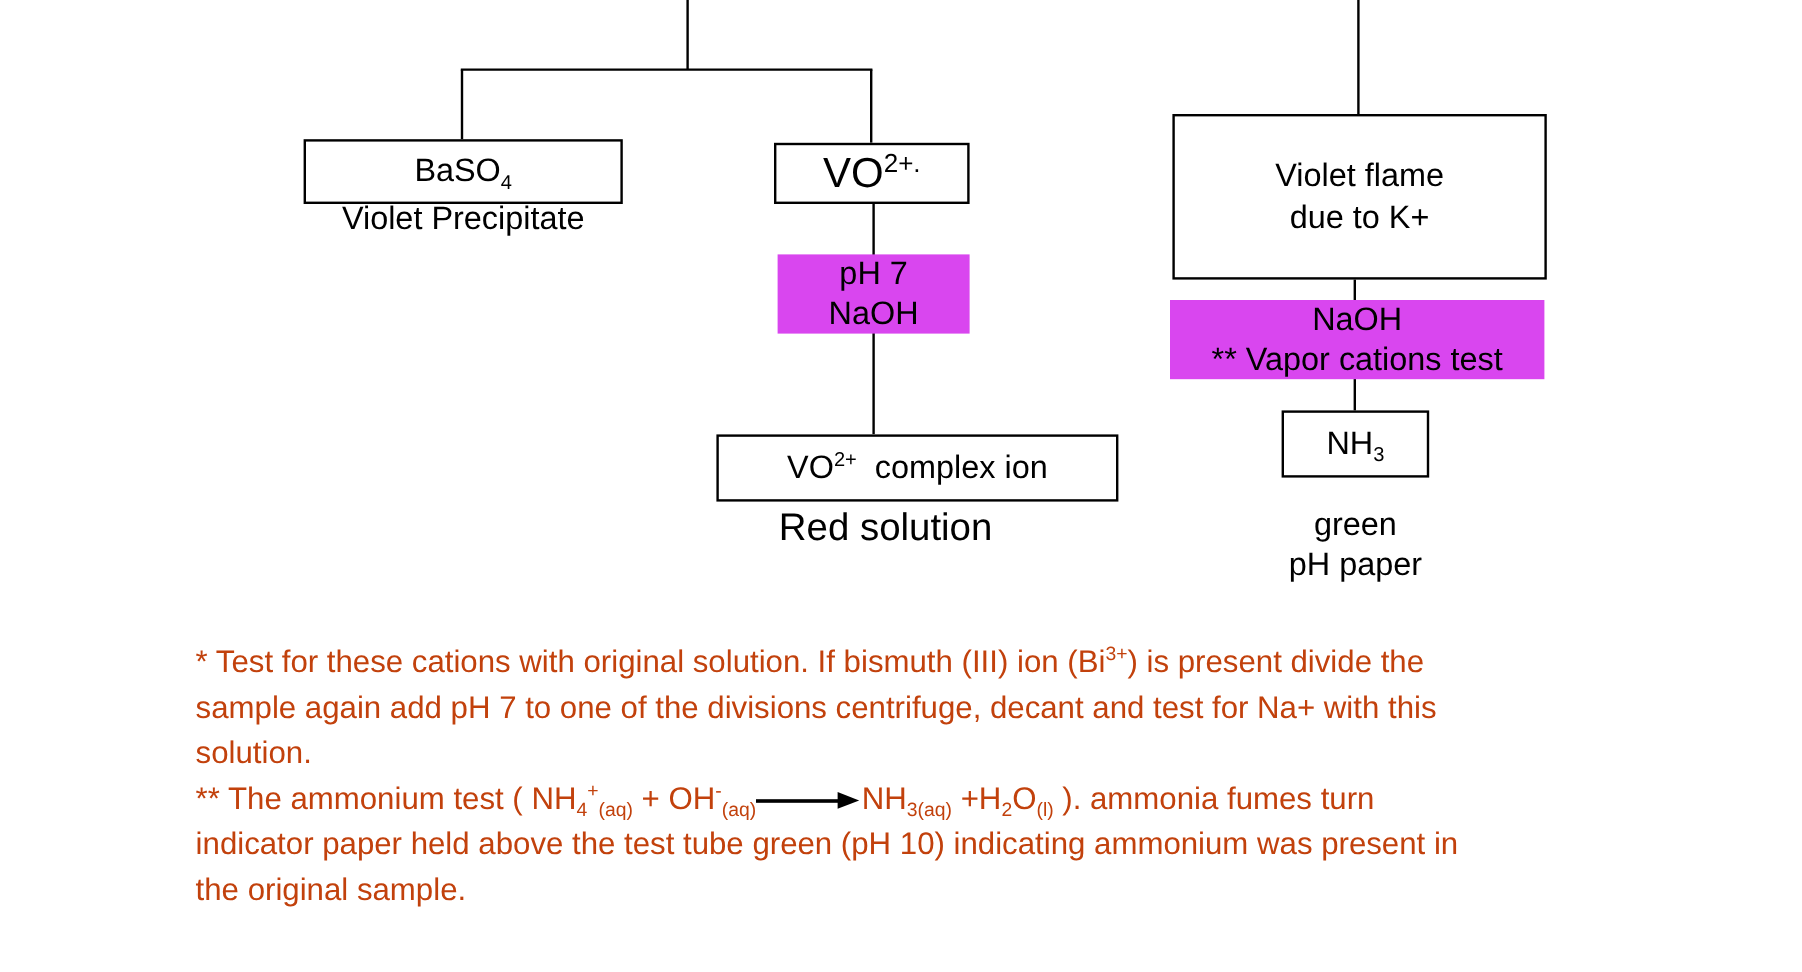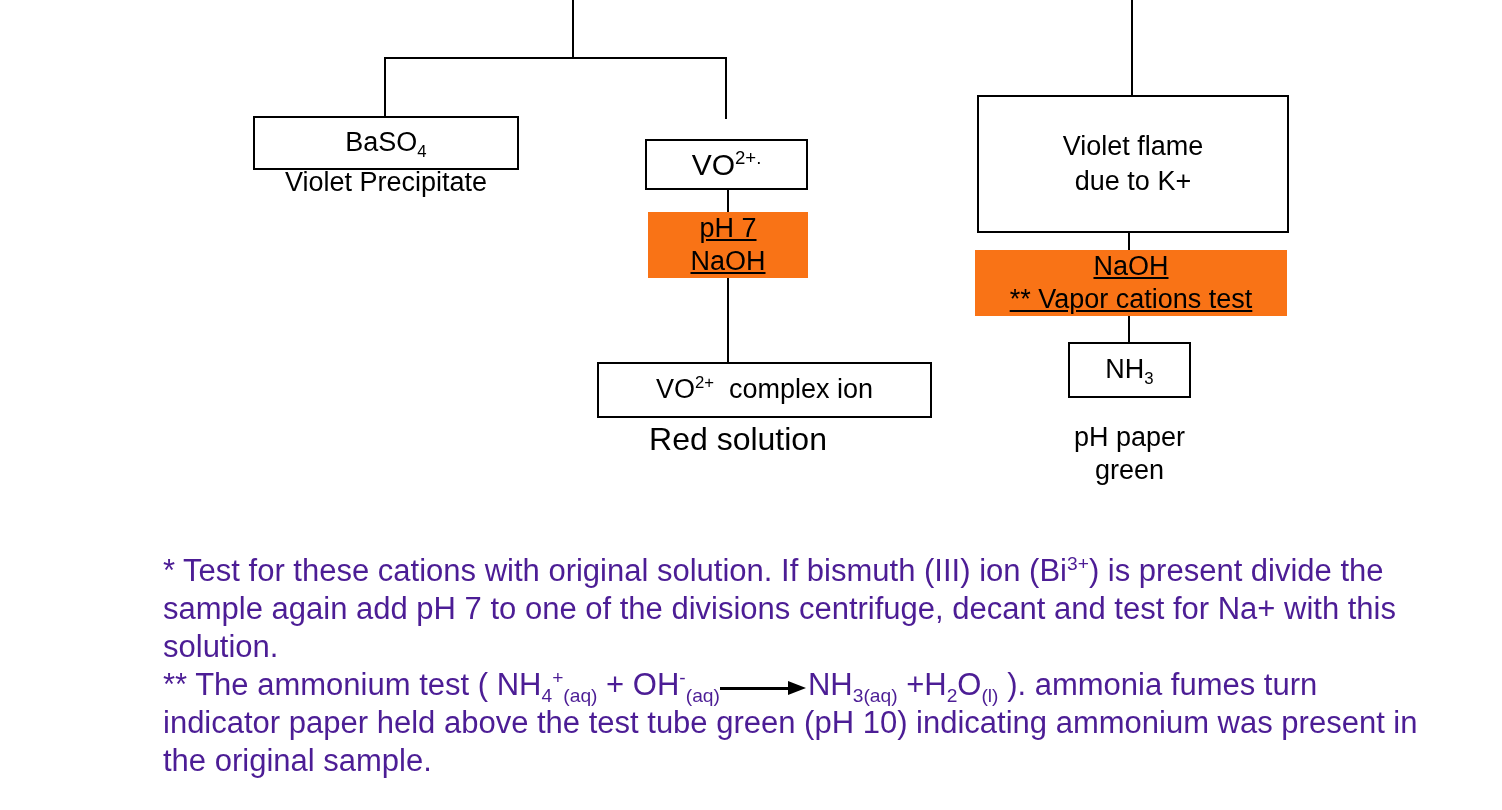--- a/index.html
+++ b/index.html
@@ -54,43 +54,42 @@
   
   .caption {
     position: absolute;
     background: transparent;
     text-align: center;
     white-space: nowrap;
     line-height: 1.22;
   }
   .reagent {
     position: absolute;
-    background: #f97316;
+    background: #d946ef;
     text-align: center;
     white-space: nowrap;
     line-height: 1.22;
-    text-decoration: underline;
   }
 
   sup, sub {
     font-size: 0.62em;
     line-height: 0;
   }
   sup { vertical-align: super; }
   sub { vertical-align: sub; }
 
   
   #footnotes {
     position: absolute;
     left: 163px;
-    top: 552px;
+    top: 532px;
     width: 1200px;
-    font-size: 31px;
+    font-size: 26px;
     line-height: 38px;
-    color: #4c1d95;
+    color: #c2410c;
   }
   #footnotes p {
     margin: 0;
     white-space: nowrap;
   }
   .rxn-arrow {
     display: inline-block;
     position: relative;
     width: 86px;
     height: 10px;
@@ -133,21 +132,21 @@
     <line x1="1132" y1="0" x2="1132" y2="95" stroke="#000" stroke-width="2"></line>
 
     <line x1="1129" y1="209" x2="1129" y2="362" stroke="#000" stroke-width="2"></line>
   </svg>
 
   <div class="node" style="left:253px; top:116px; width:266px; height:54px; font-size:27px;">
     <span class="node-line">BaSO<sub>4</sub></span>
   </div>
   <div class="caption" style="left:253px; top:166px; width:266px; font-size:27px;">Violet Precipitate</div>
 
-  <div class="node" style="left:645px; top:119px; width:163px; height:51px; font-size:30px;margin-top:20px;">
+  <div class="node" style="left:645px; top:119px; width:163px; height:51px; font-size:35px;">
     <span class="node-line">VO<sup>2+.</sup></span>
   </div>
 
   <div class="reagent" style="left:648px; top:212px; width:160px; font-size:27px;">
     <div>pH 7</div>
     <div>NaOH</div>
   </div>
 
   <div class="node" style="left:597px; top:362px; width:335px; height:56px; font-size:27px;">
     <span class="node-line">VO<sup>2+</sup>&nbsp; complex ion</span>
@@ -161,22 +160,22 @@
 
   <div class="reagent" style="left:975px; top:250px; width:312px; font-size:27px;">
     <div>NaOH</div>
     <div>** Vapor cations test</div>
   </div>
 
   <div class="node" style="left:1068px; top:342px; width:123px; height:56px; font-size:27px;">
     <span class="node-line">NH<sub>3</sub></span>
   </div>
   <div class="caption" style="left:1028px; top:421px; width:203px; font-size:27px;">
+    <div>green</div>
     <div>pH paper</div>
-    <div>green</div>
   </div>
 
 </div>
 
 <div id="footnotes">
 
   <p><span>* Test for these cations with original solution.  If bismuth (III) ion (Bi</span><sup>3+</sup><span>)  is present divide the</span></p>
 
   <p>sample again add pH 7 to one of the divisions centrifuge, decant and test for Na+ with this</p>
 

